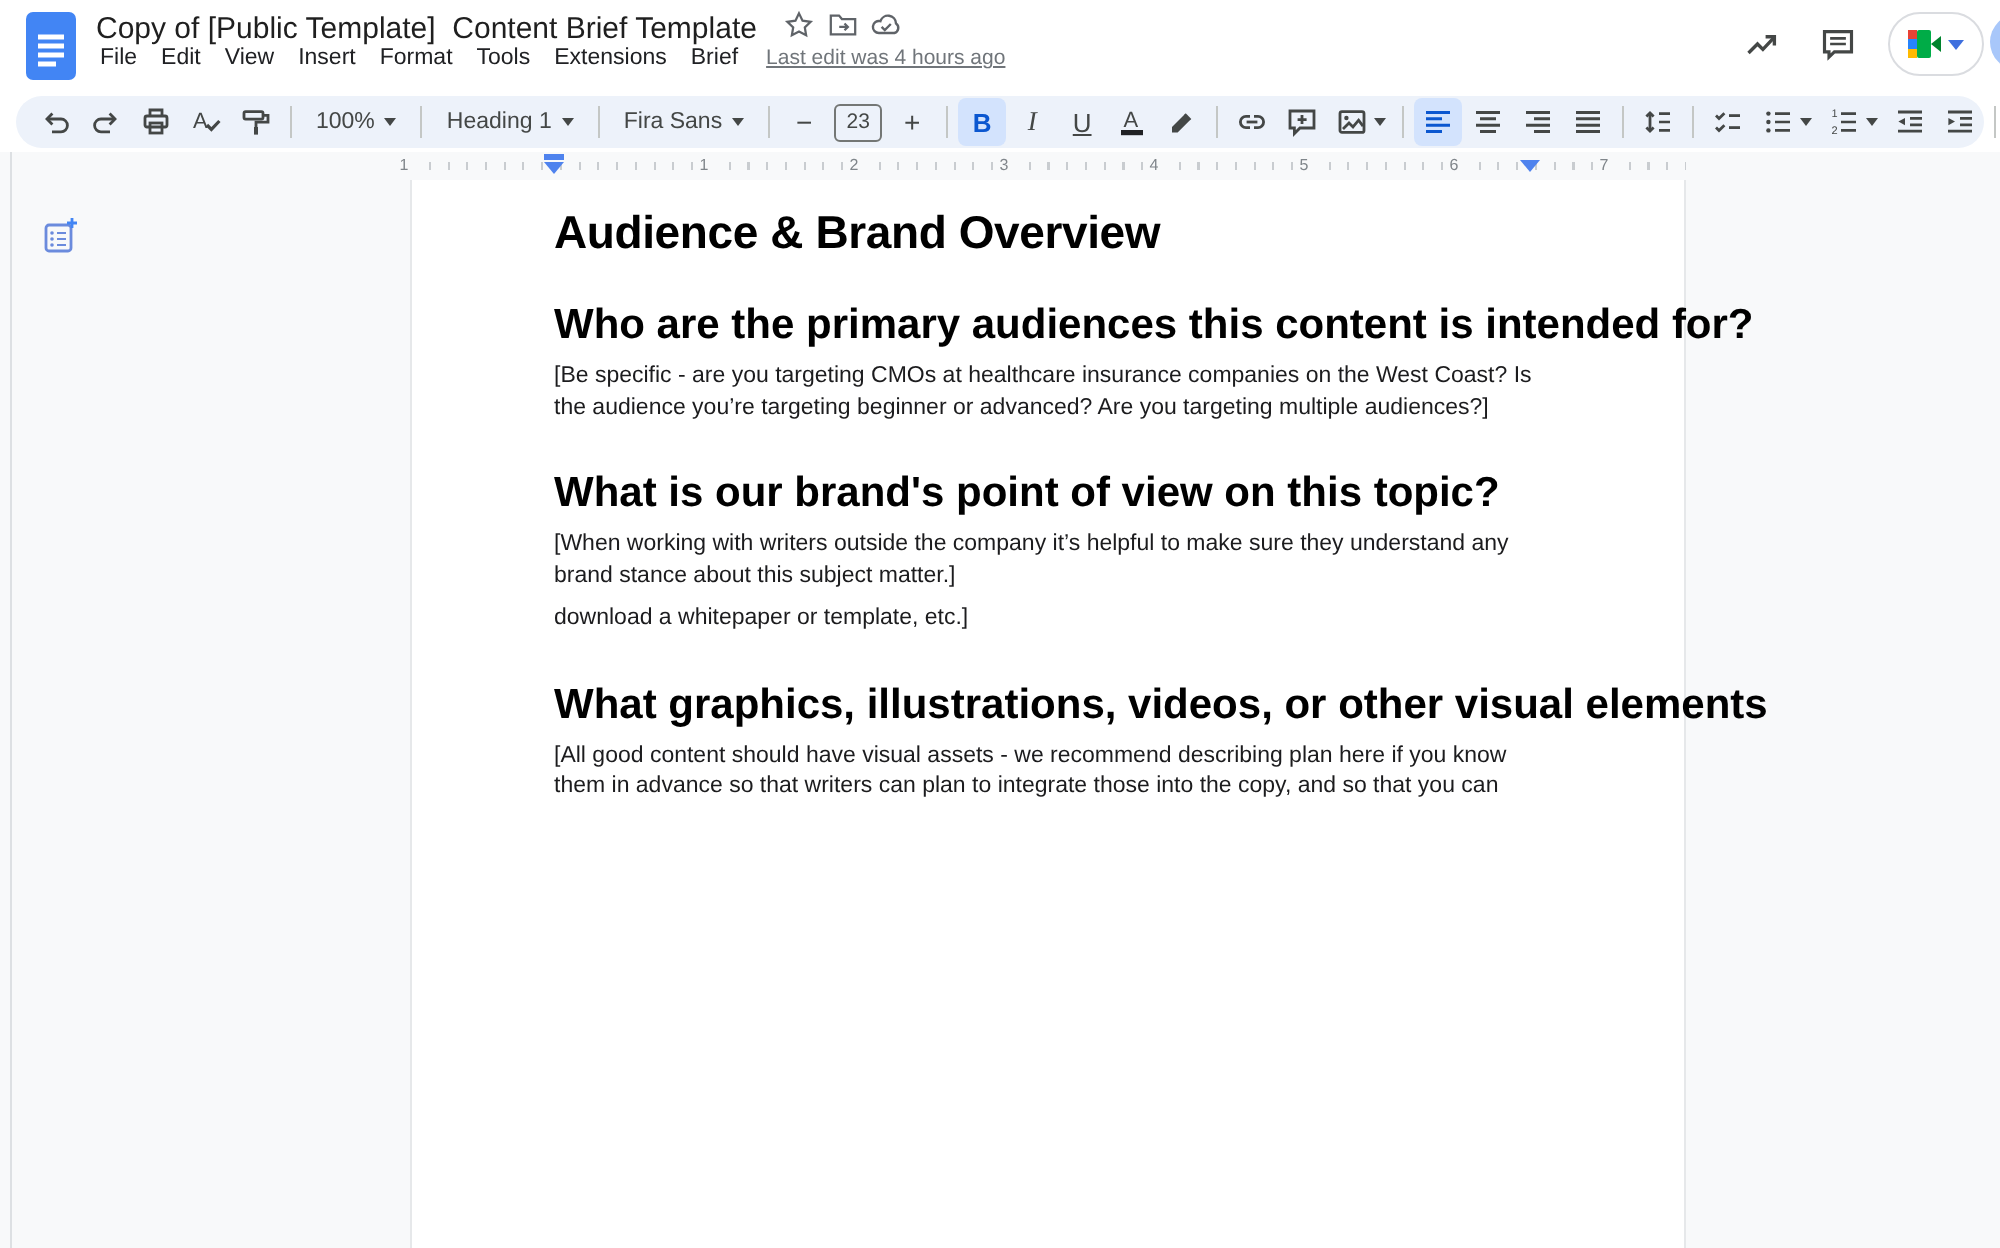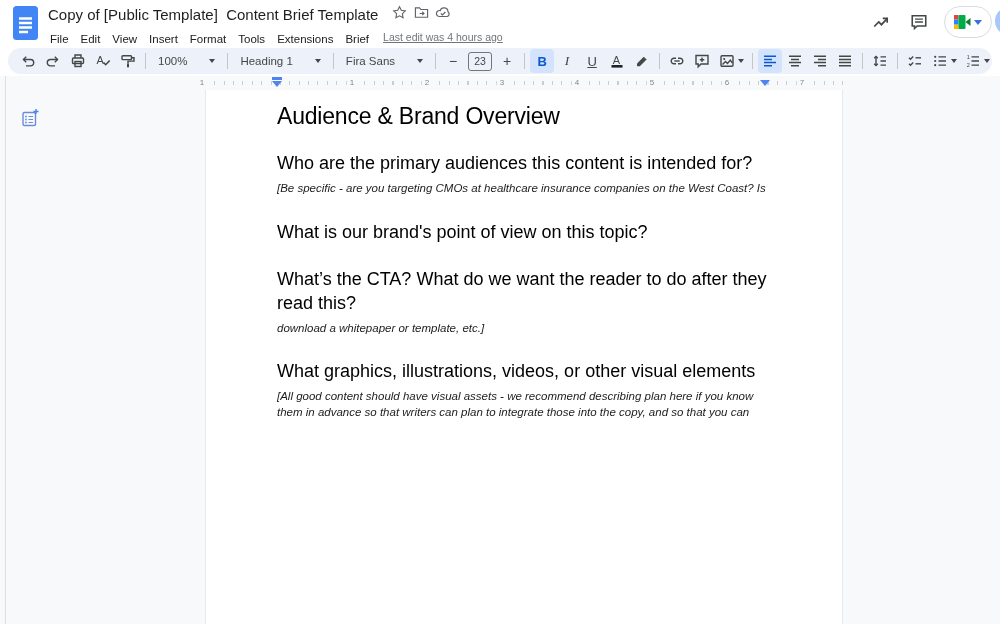--- a/index.html
+++ b/index.html
@@ -5,21 +5,21 @@
   html,body{margin:0;padding:0}
   body{width:1000px;height:624px;position:relative;overflow:hidden;background:#fff;
        font-family:"Liberation Sans",sans-serif;-webkit-font-smoothing:antialiased}
   
   .chrome{position:absolute;top:0;left:0;right:0;height:76px;background:#fff}
   .docs-logo{position:absolute;left:12px;top:5px;cursor:pointer}
   .title-row{position:absolute;left:48px;top:3px;height:20px;display:flex;align-items:flex-end}
   .doc-title{font-size:15px;color:#1f1f1f;white-space:pre;margin-right:10px}
   .title-icon{width:22px;height:22px;display:flex;align-items:center;justify-content:center;
               border-radius:50%;color:#5f6368;cursor:pointer}
-  .menu-row{position:absolute;left:44px;top:31px;display:flex;}
+  .menu-row{position:absolute;left:44px;top:21px;display:flex;align-items:center}
   .menu-item{font-size:11.5px;color:#202124;padding:2px 6px;border-radius:4px;cursor:pointer}
   .last-edit{font-size:10.5px;color:#70757a;text-decoration:underline;margin-left:8px;cursor:pointer}
   .hdr-right{position:absolute;right:0;top:0;height:44px;display:flex;align-items:center}
   .hdr-btn{width:26px;height:26px;display:flex;align-items:center;justify-content:center;
            color:#444746;margin-right:12px;border-radius:50%;cursor:pointer}
   .meet-pill{width:46px;height:30px;border:1px solid #dadce0;border-radius:16px;background:#fff;
              display:flex;align-items:center;justify-content:center;gap:3px;margin-right:8px;cursor:pointer}
   .meet-caret{width:0;height:0;border-left:4px solid transparent;border-right:4px solid transparent;
               border-top:5px solid #3e6fde}
   .share-sliver{position:absolute;left:995px;top:7px;width:22px;height:28px;background:#a8c7fa;
@@ -27,21 +27,21 @@
   
   .toolbar{position:absolute;left:8px;right:8px;top:48px;height:26px;background:#edf2fa;
            border-radius:13px;display:flex;align-items:center;padding:0 8px;gap:1px}
   .tbtn{min-width:24px;height:24px;display:flex;align-items:center;justify-content:center;
         border-radius:4px;color:#444746;cursor:pointer;flex:none}
   .tbtn.active{background:#d3e3fd;color:#0b57d0}
   .tbtn.glyph-b{font-weight:700;font-size:13px}
   .tbtn.glyph-i{font-style:italic;font-family:"Liberation Serif",serif;font-size:13.5px}
   .tbtn.glyph-u{text-decoration:underline;font-size:13px}
   .tbtn.glyph-pm{font-size:14px;color:#444746}
-  .tdd{display:flex;align-items:center;gap:22px;height:24px;padding:0 7px;border-radius:4px;
+  .tdd{display:flex;align-items:center;gap:5px;height:24px;padding:0 7px;border-radius:4px;
        font-size:11.5px;color:#444746;cursor:pointer;flex:none}
   .caret{width:0;height:0;border-left:3.5px solid transparent;border-right:3.5px solid transparent;
          border-top:4px solid #444746}
   .size-box{width:22px;height:17px;border:1px solid #747775;border-radius:3px;font-size:10.5px;
             color:#444746;display:flex;align-items:center;justify-content:center;margin:0 2px;cursor:text;flex:none}
   .tdivider{width:1px;height:16px;background:#c4c7c5;margin:0 4px;flex:none}
   
   .workspace{position:absolute;top:76px;left:0;right:0;bottom:0;background:#f8f9fa}
   .left-rail-line{position:absolute;left:5px;top:0;bottom:0;width:1px;background:#dde0e3}
   .outline-btn{position:absolute;left:18px;top:30px;width:24px;height:24px;display:flex;
@@ -51,24 +51,24 @@
      background:repeating-linear-gradient(to right,#9aa0a6 0 1px,transparent 1px 9.375px)}
   .ruler-num{position:absolute;top:1px;transform:translateX(-50%);font-size:8px;color:#80868b;
              background:#f8f9fa;padding:0 3px;line-height:11px}
   .ind-tri{position:absolute;width:0;height:0;border-left:5px solid transparent;
            border-right:5px solid transparent;border-top:6px solid #4f83ee;cursor:ew-resize}
   .ind-rect{position:absolute;width:10px;height:3px;background:#4f83ee;top:1px;cursor:ew-resize}
   
   .page{position:absolute;left:205px;top:14px;width:638px;height:560px;background:#fff;
         border-left:1px solid #e6e8ea;border-right:1px solid #e6e8ea;box-sizing:border-box;cursor:text}
   .doc{padding:14px 66px 30px 71px;color:#000}
-  .b-h1{font-size:23px;line-height:24px;font-weight:400;margin:30px 0 0;letter-spacing:-.2px}
+  .b-h1{font-size:23px;line-height:24px;font-weight:700;margin:30px 0 0;letter-spacing:-.2px}
   .b-h1.first{margin-top:0}
-  .b-h2{font-size:18px;line-height:24px;font-weight:400;margin:23px 0 0}
-  .b-ph{font-size:11.5px;line-height:15.5px;font-style:italic;margin:6px 0 0;color:#1c1c1e}
+  .b-h2{font-size:21px;line-height:24px;font-weight:700;margin:23px 0 0}
+  .b-ph{font-size:11.5px;line-height:15.5px;margin:6px 0 0;color:#1c1c1e}
   .line{display:block;white-space:nowrap}
   .sugg{border-bottom:2px solid #f2a39b}
 </style>
 </head>
 <body>
 
 <div class="chrome">
   <div class="docs-logo">
     <svg width="27" height="36" viewBox="0 0 27 36">
       <rect x="1" y="1" width="25" height="34" rx="3.5" fill="#4285f4"></rect>
@@ -365,27 +365,28 @@
     </svg>
   </div>
   <div class="page">
     <div class="doc" id="doc-content">
         <div class="b-h1 first">Audience &amp; Brand Overview</div>
         <div class="b-h2">
           <span class="line">Who are the primary audiences this content is intended for?</span>
         </div>
         <div class="b-ph">
           <span class="line"><span>[Be specific - are you targeting CMOs at healthcare insurance companies on the West Coast? Is</span></span>
+          <span class="line"><span>the audience you’re targeting beginner or advanced? Are you targeting multiple audiences?]</span></span>
         </div>
         <div class="b-h2">
           <span class="line">What is our brand's point of view on this topic?</span>
         </div>
-        <div class="b-h2">
-          <span class="line">What’s the CTA? What do we want the reader to do after they</span>
-          <span class="line">read this?</span>
+        <div class="b-ph">
+          <span class="line"><span>[When working with writers outside the company it’s helpful to make sure they understand any</span></span>
+          <span class="line"><span>brand stance about this subject matter.]</span></span>
         </div>
         <div class="b-ph">
           <span class="line"><span>download a whitepaper or template, etc.]</span></span>
         </div>
         <div class="b-h2">
           <span class="line">What graphics, illustrations, videos, or other visual elements</span>
         </div>
         <div class="b-ph">
           <span class="line"><span>[All good content should have visual assets - we recommend describing plan here if you know</span></span>
           <span class="line"><span>them in advance so that writers can plan to integrate those into the copy, and so that you can</span></span>

